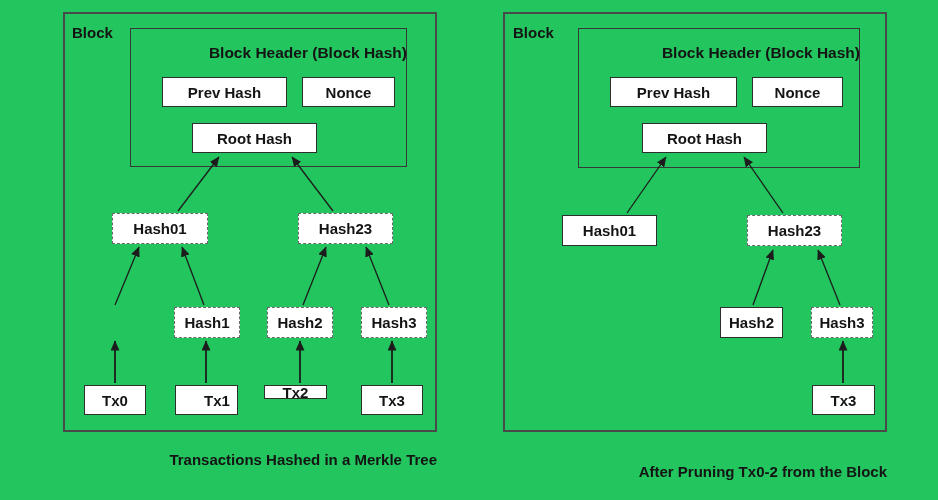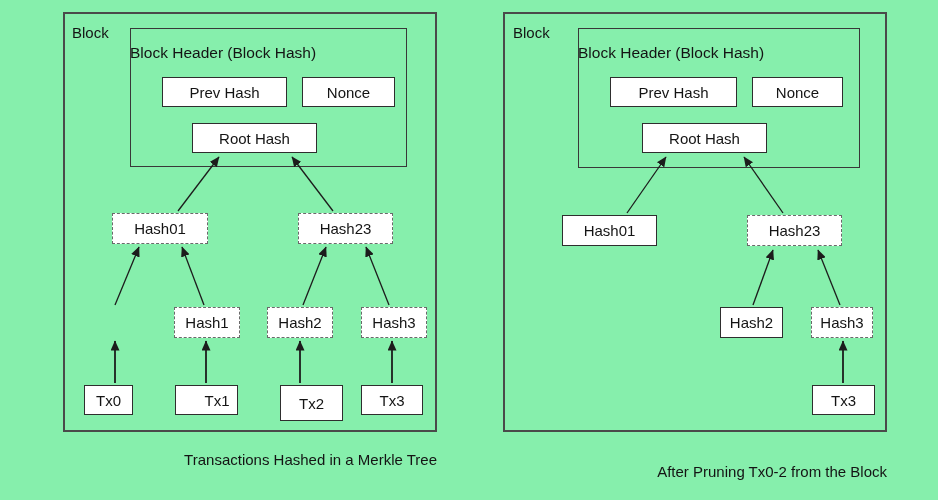--- a/index.html
+++ b/index.html
@@ -4,24 +4,25 @@
 <style>
   html, body {
     margin: 0;
     padding: 0;
     background: #ffffff;
   }
   .canvas {
     position: relative;
     width: 938px;
     height: 500px;
-    background: #86efac;
+    background: #22c55e;
     font-family: "Liberation Sans", "DejaVu Sans", sans-serif;
     color: #141414;
     overflow: hidden;
+    font-weight: bold;
   }
   .outer {
     position: absolute;
     border: 2px solid #4a4a4a;
     background: transparent;
     box-sizing: border-box;
   }
   .hdrbox {
     position: absolute;
     border: 1.5px solid #383838;
@@ -46,21 +47,21 @@
   .solid  { border: 1.5px solid #2e2e2e; }
   .dashed { border: 1.4px dashed #6a6a6a; }
   .blocklbl {
     position: absolute;
     font-size: 15px;
     line-height: 1;
   }
   .hdrtitle {
     position: absolute;
     font-size: 15.5px;
-    text-align: left;
+    text-align: right;
     line-height: 1;
   }
   .caption {
     position: absolute;
     font-size: 15px;
     text-align: right;
     line-height: 1;
   }
 </style>
 </head>
@@ -110,23 +111,23 @@
   <div class="node solid" style="left:302px; top:77px; width:93px; height:30px;">Nonce</div>
   <div class="node solid" style="left:192px; top:123px; width:125px; height:30px;">Root Hash</div>
 
   <div class="node dashed" style="left:112px; top:213px; width:96px; height:31px;">Hash01</div>
   <div class="node dashed" style="left:298px; top:213px; width:95px; height:31px;">Hash23</div>
 
   <div class="node dashed" style="left:174px; top:307px; width:66px; height:31px;text-align:right;">Hash1</div>
   <div class="node dashed" style="left:267px; top:307px; width:66px; height:31px;">Hash2</div>
   <div class="node dashed" style="left:361px; top:307px; width:66px; height:31px;">Hash3</div>
 
-  <div class="node solid" style="left:84px; top:385px; width:49px; height:30px;">Tx0</div>
+  <div class="node solid" style="left:84px; top:385px; width:62px; height:30px;">Tx0</div>
   <div class="node solid" style="left:175px; top:385px; width:63px; height:30px;padding-left:21px;">Tx1</div>
-  <div class="node solid" style="left:280px; top:385px; width:63px; height:36px;">Tx2</div>
+  <div class="node solid" style="left:264px; top:385px; width:63px; height:14px;">Tx2</div>
   <div class="node solid" style="left:361px; top:385px; width:62px; height:30px;">Tx3</div>
 
   <div class="caption" style="left:63px; top:452px; width:374px;">Transactions Hashed in a Merkle Tree</div>
 
   <div class="blocklbl" style="left:513px; top:25px;">Block</div>
   <div class="hdrtitle" style="left:578px; top:45px; width:282px;">Block Header (Block Hash)</div>
 
   <div class="node solid" style="left:610px; top:77px; width:127px; height:30px;">Prev Hash</div>
   <div class="node solid" style="left:752px; top:77px; width:91px; height:30px;">Nonce</div>
   <div class="node solid" style="left:642px; top:123px; width:125px; height:30px;">Root Hash</div>

